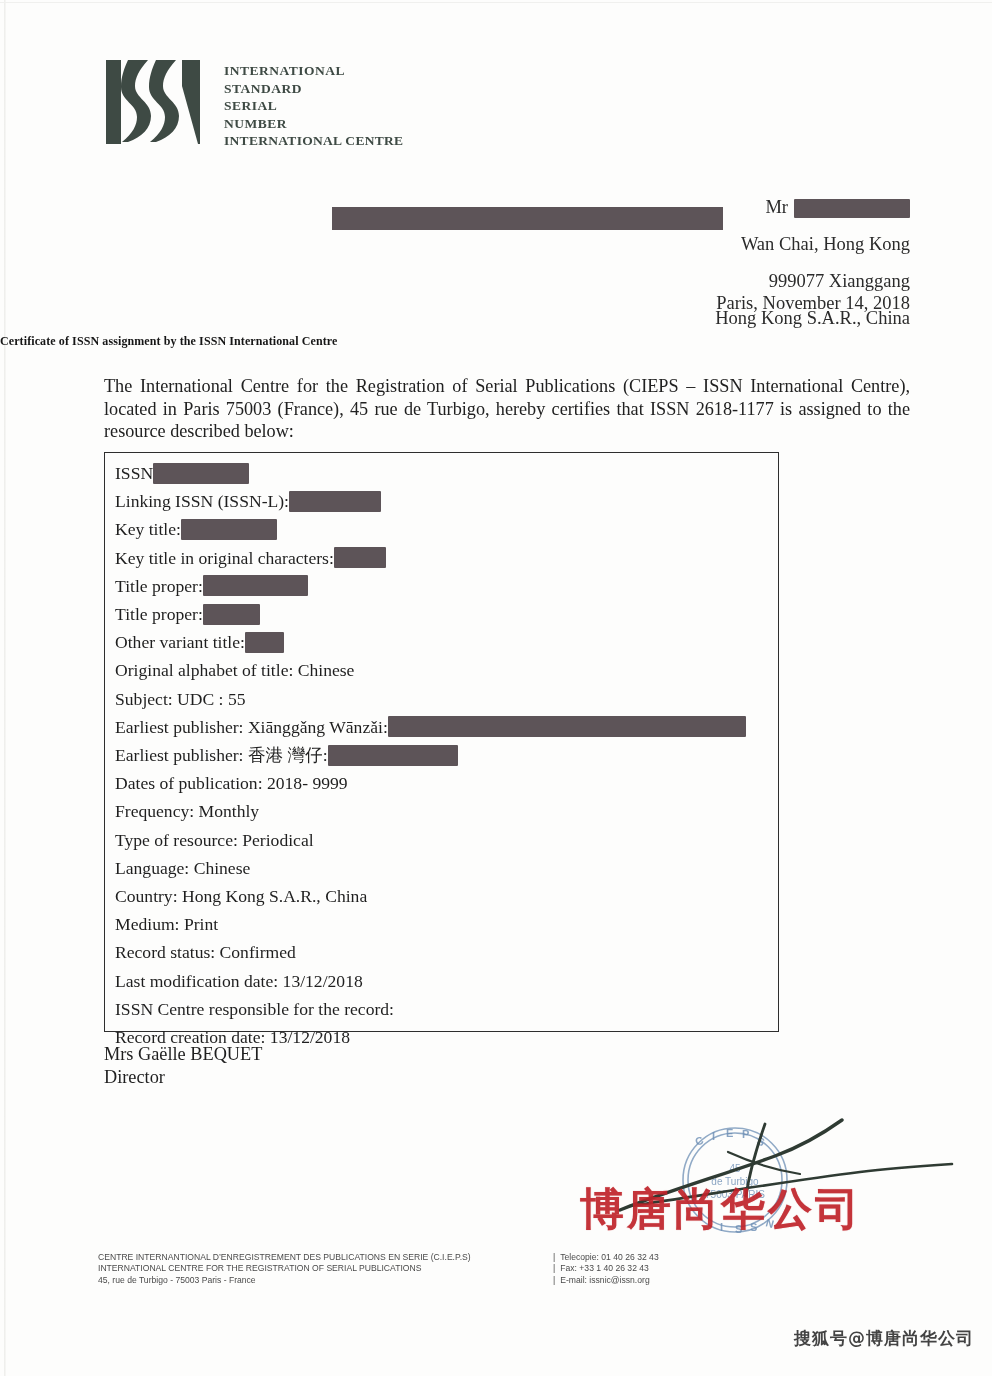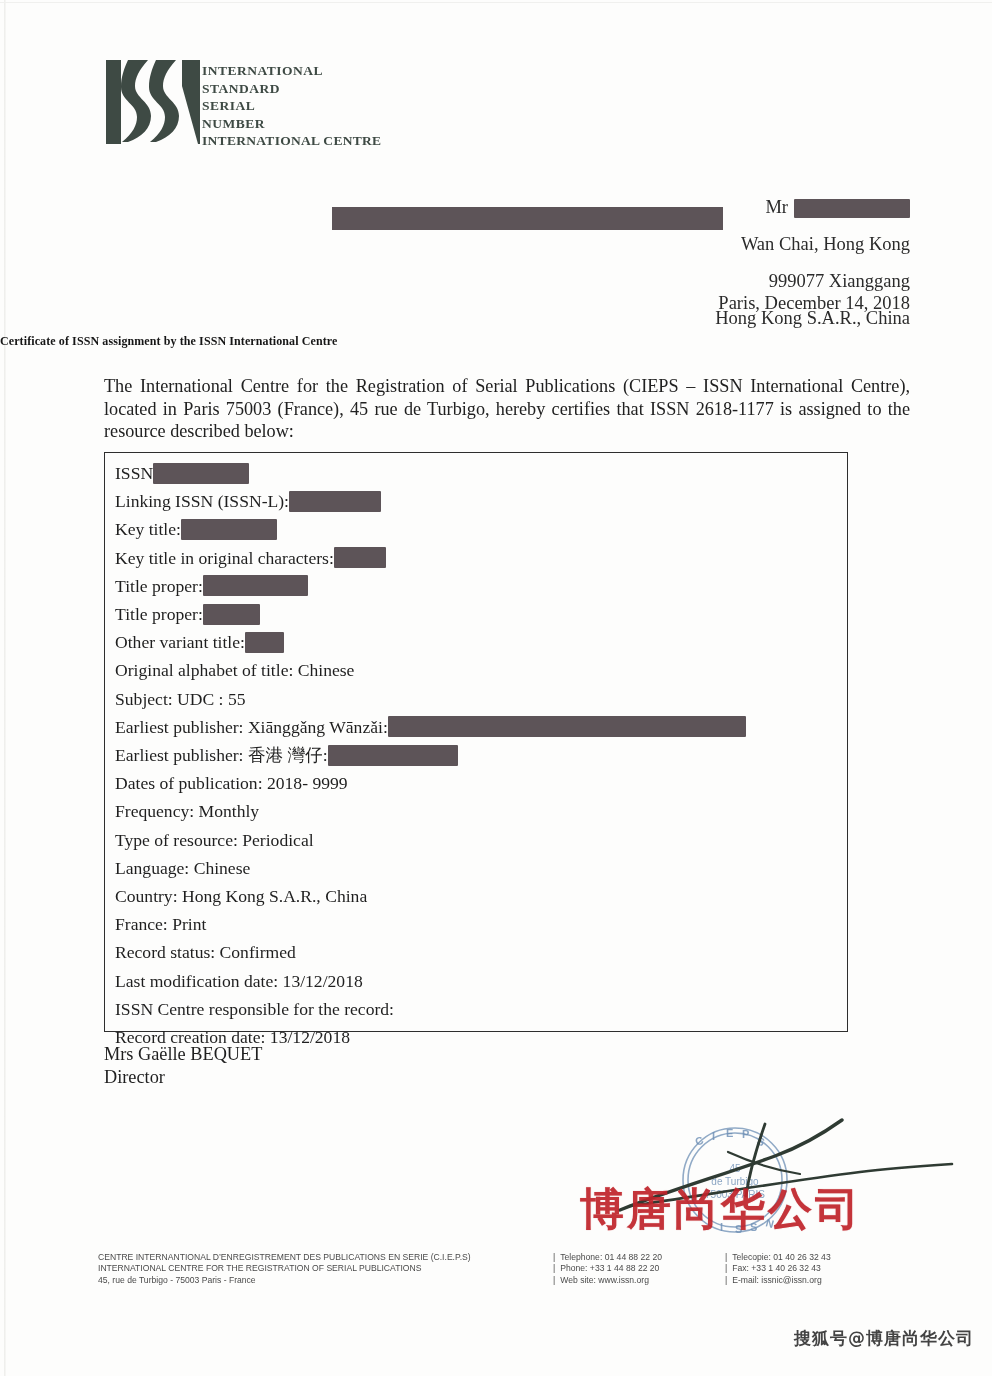--- a/index.html
+++ b/index.html
@@ -24,21 +24,21 @@
     opacity: .85;
   }
   .scan-edge-top {
     position: absolute; left: 0; right: 0; top: 2px; height: 1px;
     background: #f0f0ee;
   }
 
   
   .logo-block {
     position: absolute; left: 104px; top: 58px;
-    display: flex; align-items: flex-start;  justify-content: flex-end;
+    display: flex; align-items: flex-start; gap: 22px; justify-content: flex-end;
   }
   .logo-mark { width: 98px; height: 88px; display: block; }
   .logo-words {
     font-family: "Liberation Serif", "DejaVu Serif", serif;
     font-size: 13.5px; letter-spacing: .5px; line-height: 17.5px;
     color: #3e4a44; font-weight: 700;
     padding-top: 4px;
   }
   .logo-words div:last-child { letter-spacing: .3px; }
 
@@ -73,21 +73,21 @@
   
   .intro {
     position: absolute; left: 104px; top: 375px; width: 806px;
     font-size: 18.2px; line-height: 22.5px; text-align: justify;
     color: #212121;
   }
 
   
   .record-box {
     position: absolute; left: 104px; top: 452px;
-    width: 744px; height: 580px;
+    width: 675px; height: 580px;
     border: 1.6px solid #2e2e2e;
     background: transparent;
     padding: 6px 0 0 10px;
     box-sizing: border-box;
   }
   .rec-row {
     font-size: 17.6px; line-height: 28.2px;
     color: #1f1f1f; white-space: nowrap;
     display: flex; align-items: center;
   }
@@ -170,21 +170,21 @@
 
   <div class="address">
     <div class="addr-line">
       <span>Mr</span><span class="redact" style="width:116px;margin-left:6px;"></span>
     </div>
     <div class="addr-line">Wan Chai, Hong Kong</div>
     <div class="addr-line">999077 Xianggang</div>
     <div class="addr-line">Hong Kong S.A.R., China</div>
   </div>
 
-  <div class="date-line">Paris, December 14, 2018</div>
+  <div class="date-line">Paris, November 14, 2018</div>
 
   <div class="doc-title">Certificate of ISSN assignment by the ISSN International Centre</div>
 
   <div class="intro">The International Centre for the Registration of Serial Publications (CIEPS – ISSN International Centre), located in Paris 75003 (France), 45 rue de Turbigo, hereby certifies that ISSN 2618-1177 is assigned to the resource described below:</div>
 
   <div class="record-box" id="record-box">
       <div class="rec-row">
         <span class="rec-label">ISSN</span>
         <span class="bar" style="width: 96px;"></span>
       </div>
@@ -235,21 +235,21 @@
       <div class="rec-row">
         <span class="rec-label">Type of resource: Periodical</span>
       </div>
       <div class="rec-row">
         <span class="rec-label">Language: Chinese</span>
       </div>
       <div class="rec-row">
         <span class="rec-label">Country: Hong Kong S.A.R., China</span>
       </div>
       <div class="rec-row">
-        <span class="rec-label">France: Print</span>
+        <span class="rec-label">Medium: Print</span>
       </div>
       <div class="rec-row">
         <span class="rec-label">Record status: Confirmed</span>
       </div>
       <div class="rec-row">
         <span class="rec-label">Last modification date: 13/12/2018</span>
       </div>
       <div class="rec-row">
         <span class="rec-label">ISSN Centre responsible for the record:</span>
       </div>
@@ -296,25 +296,20 @@
     <div class="seal-text">博唐尚华公司</div>
   </div>
 
   <div class="footer">
     <div class="footer-left">
       <div>CENTRE INTERNANTIONAL D’ENREGISTREMENT DES PUBLICATIONS EN SERIE (C.I.E.P.S)</div>
       <div>INTERNATIONAL CENTRE FOR THE REGISTRATION OF SERIAL PUBLICATIONS</div>
       <div>45, rue de Turbigo - 75003 Paris - France</div>
     </div>
     <div class="footer-col">
-      <div>|<span class="footer-sep"></span><span>Telephone: 01 44 88 22 20</span></div>
-      <div>|<span class="footer-sep"></span><span>Phone: +33 1 44 88 22 20</span></div>
-      <div>|<span class="footer-sep"></span><span>Web site: www.issn.org</span></div>
-    </div>
-    <div class="footer-col">
       <div>|<span class="footer-sep"></span><span>Telecopie: 01 40 26 32 43</span></div>
       <div>|<span class="footer-sep"></span><span>Fax: +33 1 40 26 32 43</span></div>
       <div>|<span class="footer-sep"></span><span>E-mail: issnic@issn.org</span></div>
     </div>
   </div>
 
   <div class="watermark">搜狐号@博唐尚华公司</div>
 
 </div>
 

